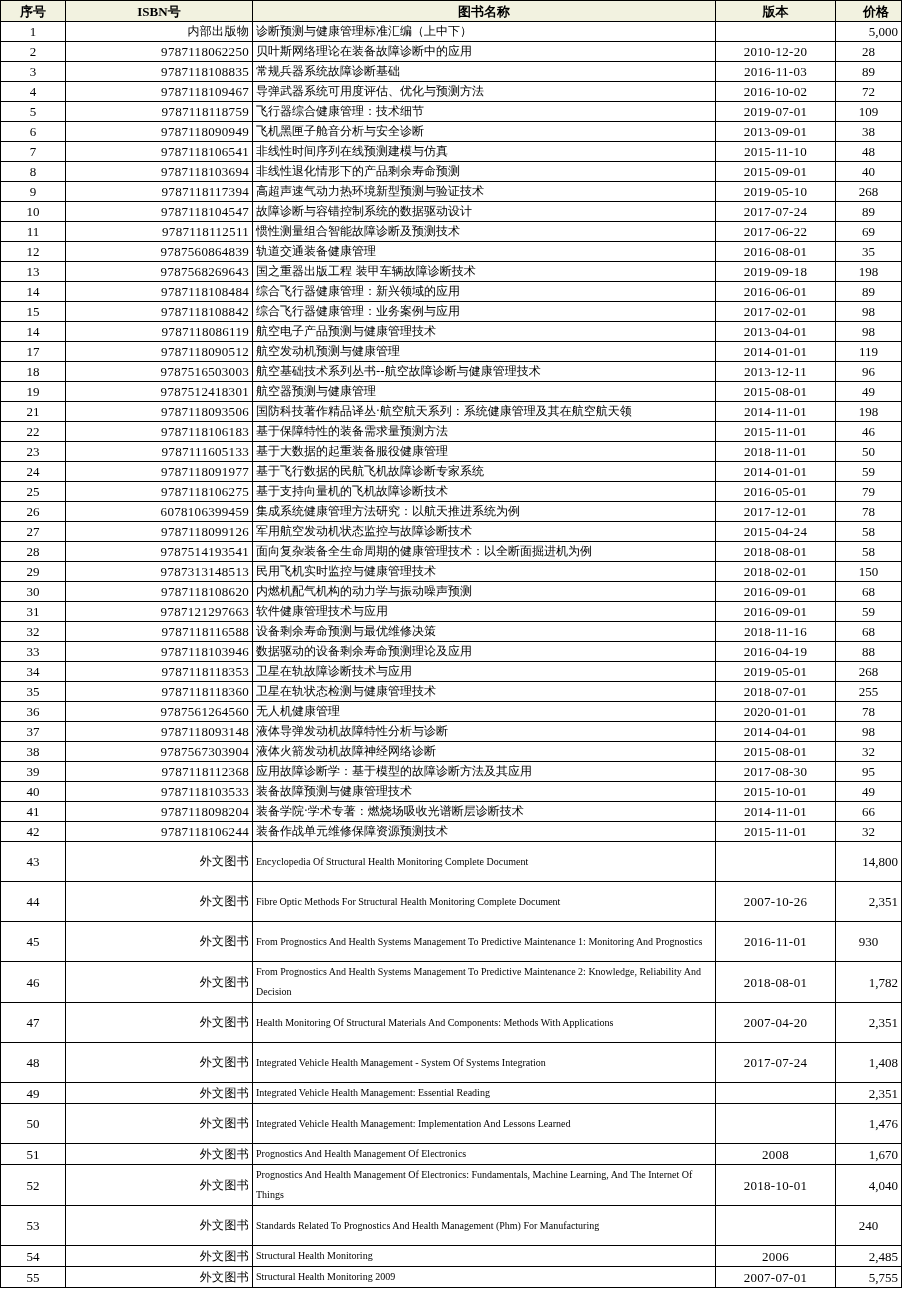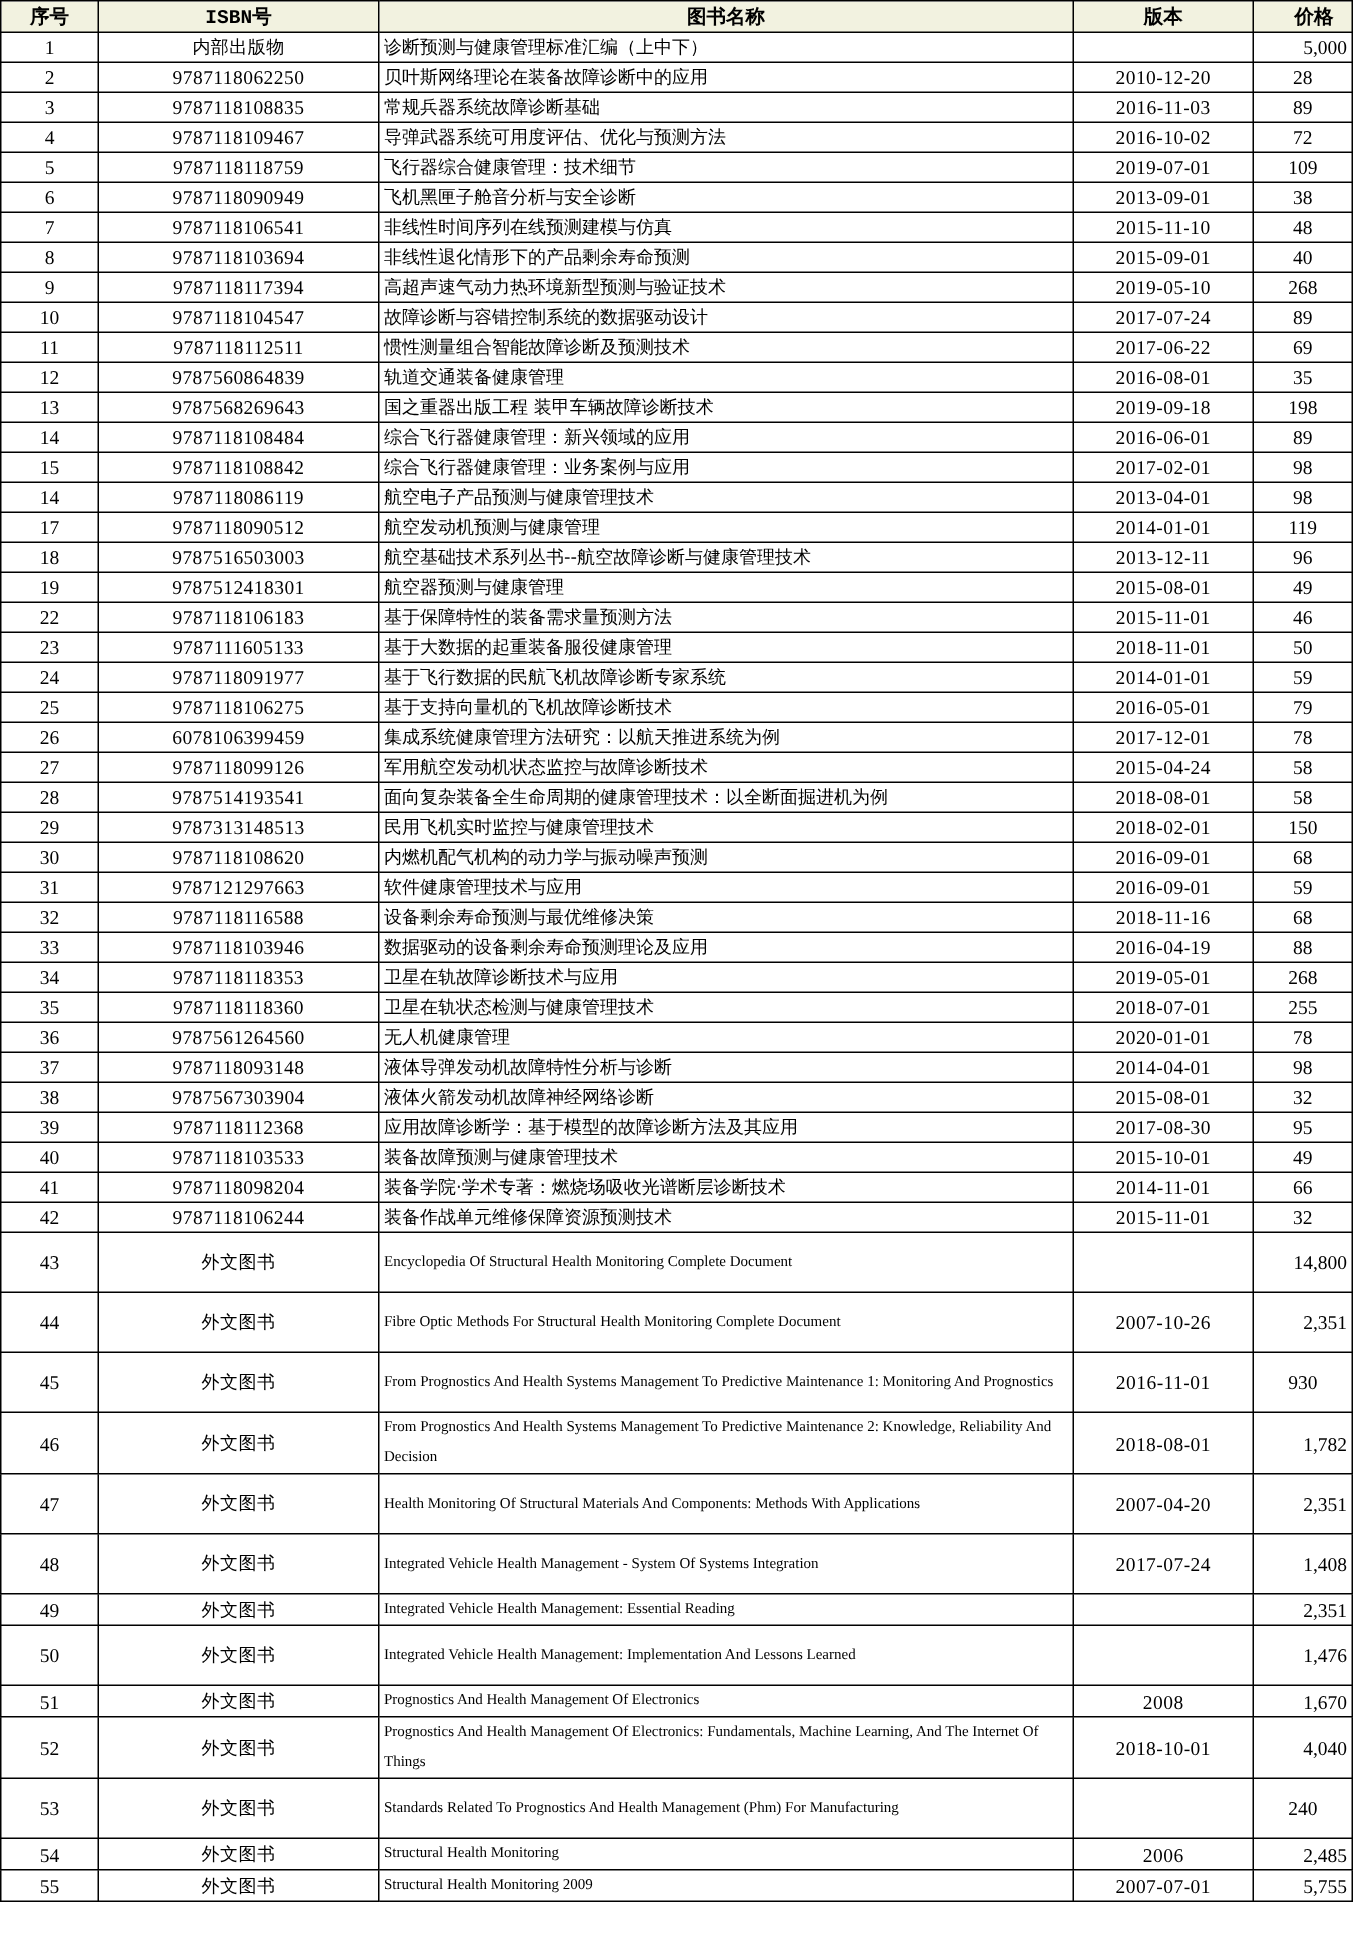--- a/index.html
+++ b/index.html
@@ -21,29 +21,29 @@
     border: 1px solid #000;
     padding: 0 3px;
     height: 19px;
     line-height: 19px;
     white-space: nowrap;
     overflow: hidden;
     vertical-align: middle;
   }
   table.sheet th {
     background: #f2f2e0;
-    font-family: Liberation Mono, monospace;
+    font-family: Liberation Serif, serif;
     font-weight: bold;
     font-size: 13px;
     height: 20px;
     text-align: center;
   }
   table.sheet th.price-h { text-align: right; padding-right: 12px; }
   td.no { text-align: center; }
-  td.isbn { text-align: center; letter-spacing: 0.3px; margin-top: 32px; }
+  td.isbn { text-align: right; letter-spacing: 0.3px; margin-top: 32px; }
   td.title { text-align: left; font-family: "DejaVu Sans", sans-serif; font-size: 12px; }
   td.title.en { font-family: "Liberation Serif", "DejaVu Serif", serif; font-size: 10px; white-space: normal; line-height: 20px; }
   td.ed { text-align: center; letter-spacing: 0.3px; }
   td.price { text-align: center; }
   td.price.big { text-align: right; }
   tr.tall td { height: 39px; }
   .cjk { font-family: "DejaVu Sans", sans-serif; font-size: 12px; }
 </style>
 </head>
 <body>
@@ -193,20 +193,27 @@
         <td class="price">96</td>
       </tr>
       <tr>
         <td class="no">19</td>
         <td class="isbn">9787512418301</td>
         <td class="title">航空器预测与健康管理</td>
         <td class="ed">2015-08-01</td>
         <td class="price">49</td>
       </tr>
       <tr>
+        <td class="no">21</td>
+        <td class="isbn">9787118093506</td>
+        <td class="title">国防科技著作精品译丛·航空航天系列：系统健康管理及其在航空航天领</td>
+        <td class="ed">2014-11-01</td>
+        <td class="price">198</td>
+      </tr>
+      <tr>
         <td class="no">22</td>
         <td class="isbn">9787118106183</td>
         <td class="title">基于保障特性的装备需求量预测方法</td>
         <td class="ed">2015-11-01</td>
         <td class="price">46</td>
       </tr>
       <tr>
         <td class="no">23</td>
         <td class="isbn">9787111605133</td>
         <td class="title">基于大数据的起重装备服役健康管理</td>

